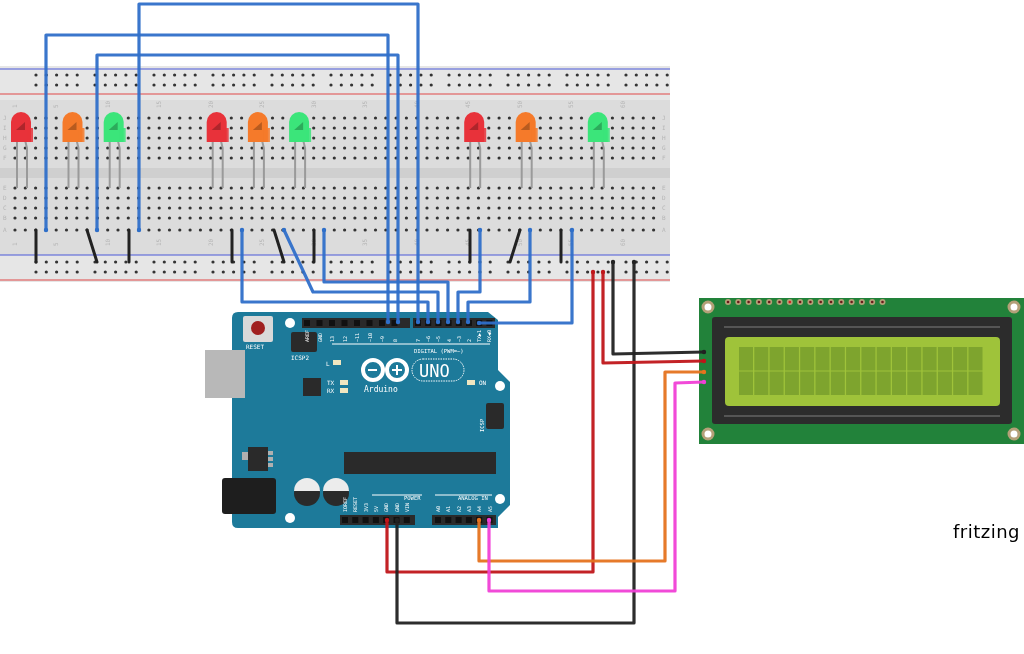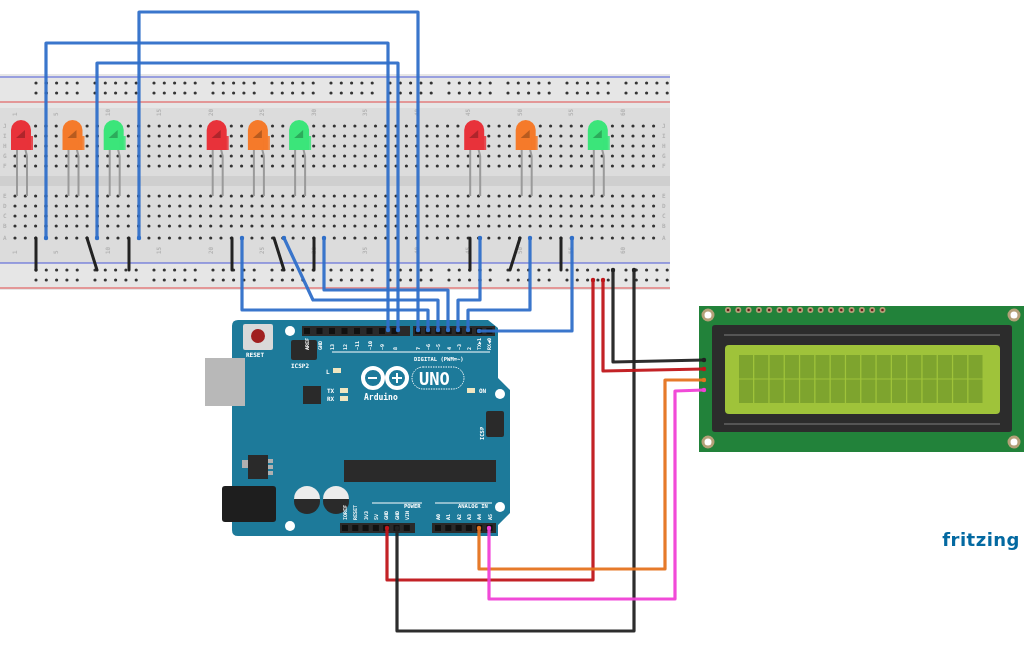--- a/index.html
+++ b/index.html
@@ -1,18 +1,18 @@
 <!DOCTYPE html>
 <html><head>
 <meta charset="utf-8">
 <style>
   html,body{margin:0;padding:0;background:#ffffff;}
   body{width:1024px;height:654px;position:relative;overflow:hidden;font-family:"DejaVu Sans Mono",monospace;}
-  #stage{position:absolute;left:0;top:8px;width:1024px;height:546px;font-weight:bold;}
-  .fritz{position:absolute;right:4px;bottom:4px;font-family:"DejaVu Sans",sans-serif;font-size:18px;color:#0369a1;letter-spacing:0.5px;}
+  #stage{position:absolute;left:0;top:0;width:1024px;height:546px;}
+  .fritz{position:absolute;right:4px;bottom:4px;font-family:"DejaVu Sans",sans-serif;font-size:18px;color:#000000;letter-spacing:0.5px;}
   svg text{font-family:"DejaVu Sans Mono",monospace;}
 </style>
 </head>
 <body>
 
 <div id="stage">
 <svg id="svg" width="1024" height="654" viewBox="0 0 1024 654" xmlns="http://www.w3.org/2000/svg">
 
   <g id="breadboard">
     <rect x="0" y="66" width="670" height="216" fill="#dcdcdc"></rect>

